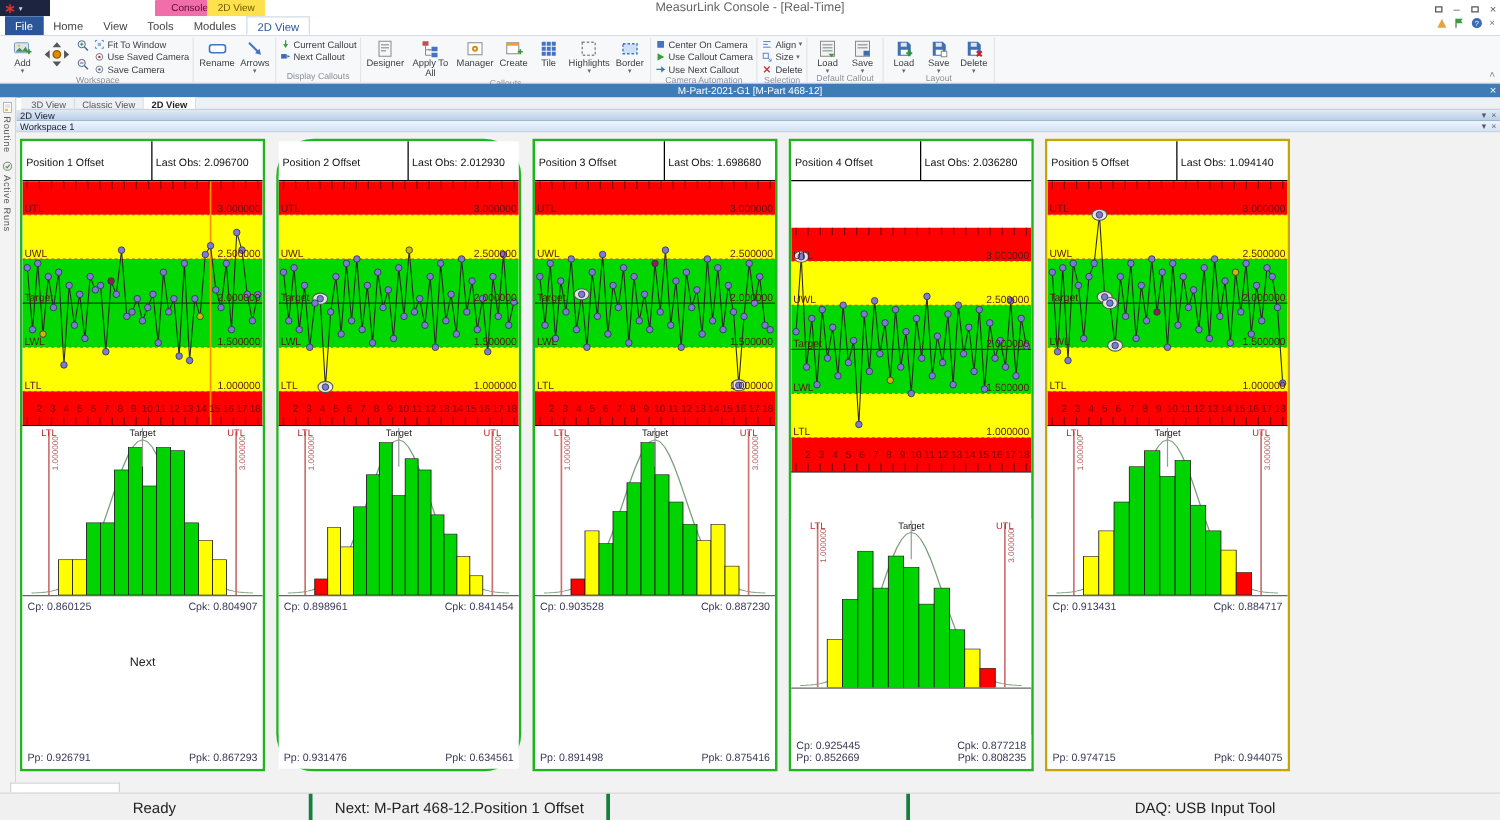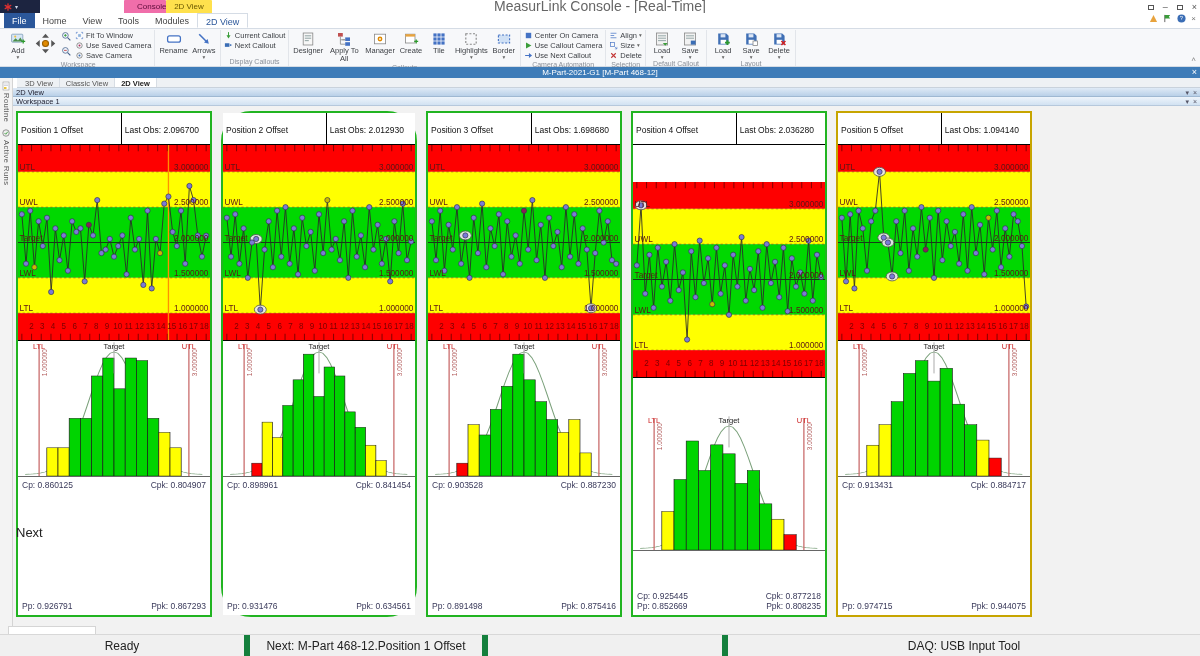--- a/index.html
+++ b/index.html
@@ -5,21 +5,21 @@
   *{box-sizing:border-box;margin:0;padding:0;}
   html,body{width:1200px;height:656px;overflow:hidden;}
   body{font-family:"Liberation Sans",sans-serif;background:#fff;color:#333;position:relative;font-size:9px;}
   .app{position:absolute;inset:0;}
 
   
   .titlebar{position:absolute;top:0;left:0;right:0;height:13px;background:#fff;}
   .qat{position:absolute;left:0;top:0;width:40px;height:13px;background:#1c2440;display:flex;align-items:center;gap:3px;padding-left:4px;}
   .qat svg{width:8px;height:8px;}
   .qat .qarr{color:#cfd6e8;font-size:6px;}
-  .title-text{position:absolute;left:0;right:0;top:0;text-align:center;font-size:14px;color:#666;line-height:13px;}
+  .title-text{position:absolute;left:0;right:0;top:0;text-align:center;font-size:10px;color:#666;line-height:13px;}
   .win-controls{position:absolute;right:3px;top:0;height:13px;display:flex;align-items:center;gap:9px;color:#555;font-size:9px;}
   .win-controls .wc{cursor:default;line-height:10px;}
   .wc-box{display:inline-block;width:6px;height:5px;border:1px solid #555;}
   .ctx-badge{position:absolute;top:0;height:13px;line-height:13px;text-align:center;font-size:8px;border-radius:1px 1px 0 0;}
   .ctx-console{left:124px;width:42px;background:#f06eaa;color:#5c0a38;padding-left:13px;}
   .ctx-2dview{left:166px;width:46px;background:#ffe14d;color:#6b5900;}
 
   
   .tabrow{position:absolute;top:13px;left:0;right:0;height:16px;background:#fff;border-bottom:1px solid #d5dce5;display:flex;align-items:stretch;padding-left:4px;}
   .tab{padding:3px 8px 2px;font-size:9px;color:#444;}
@@ -73,25 +73,25 @@
   .p-head .c2{flex:1;display:flex;align-items:center;padding:2px 2px 0 3px;font-size:8.5px;color:#111;}
   .p-run{position:relative;height:196px;border-bottom:1px solid #000;}
   .p-run svg{position:absolute;inset:0;width:100%;height:100%;}
   .p-hist{position:relative;height:136px;border-bottom:1px solid #666;background:#fff;}
   .p-hist svg{position:absolute;inset:0;width:100%;height:100%;}
   .h-lab{position:absolute;top:1px;transform:translateX(-50%);font-size:7.5px;color:#cc2222;}
   .h-lab.tgt{color:#222;}
   .h-rot{position:absolute;top:8px;writing-mode:vertical-rl;transform:rotate(180deg);font-size:6.5px;color:#b25b5b;}
   .p-stats{flex:1;display:flex;flex-direction:column;justify-content:space-between;padding:3px 4px 4px;font-size:8.5px;color:#39395a;background:#fff;}
   .p-stats .srow{display:flex;justify-content:space-between;}
-  .next-label{position:absolute;left:3px;top:419px;width:196px;font-size:13px;color:#222;}
+  .next-label{position:absolute;left:3px;top:419px;width:196px;text-align:center;font-size:10px;color:#222;}
 
   
   .statusbar{position:absolute;left:0;right:0;bottom:0;height:22px;background:#f0f0f0;border-top:1px solid #d8d8d8;display:flex;font-size:12px;color:#222;}
-  .sb-sec{border-right:6px solid #15803d;display:flex;align-items:center;justify-content:center;}
+  .sb-sec{border-right:3px solid #15803d;display:flex;align-items:center;justify-content:center;}
   .sb-grip{position:absolute;left:8px;bottom:22px;width:88px;height:8px;background:#fff;border:1px solid #d5d5d5;border-bottom:none;}
 </style>
 </head>
 <body>
 
 <div class="app">
 
   <div class="titlebar">
     <div class="qat">
       <svg viewBox="0 0 10 10">

